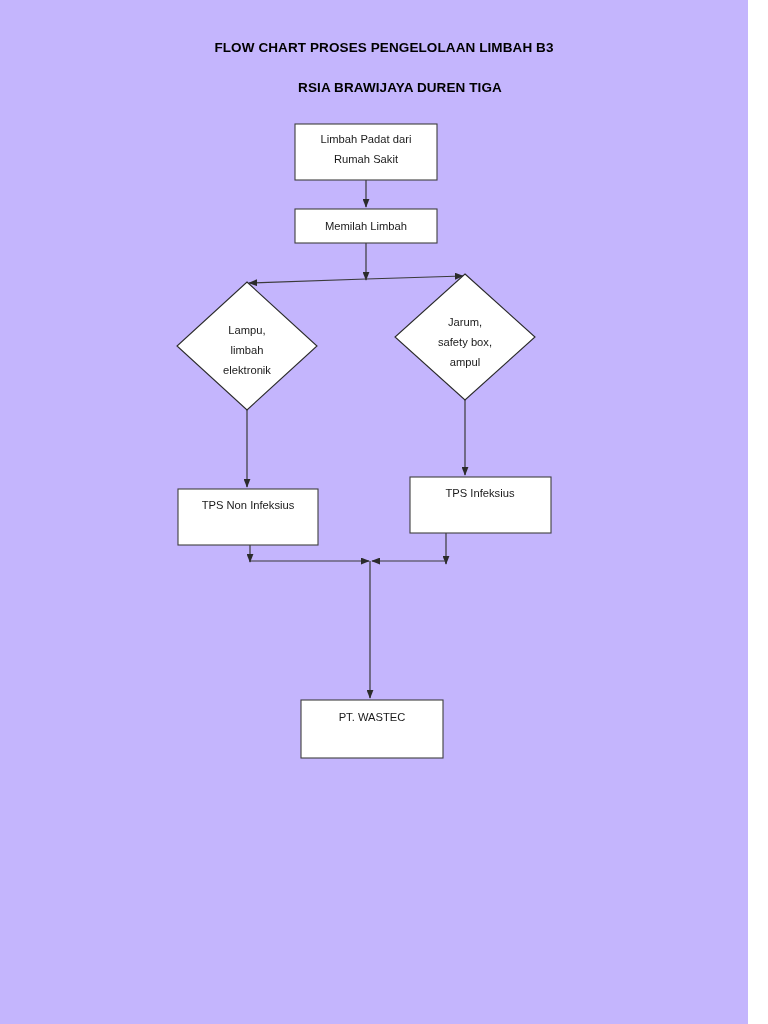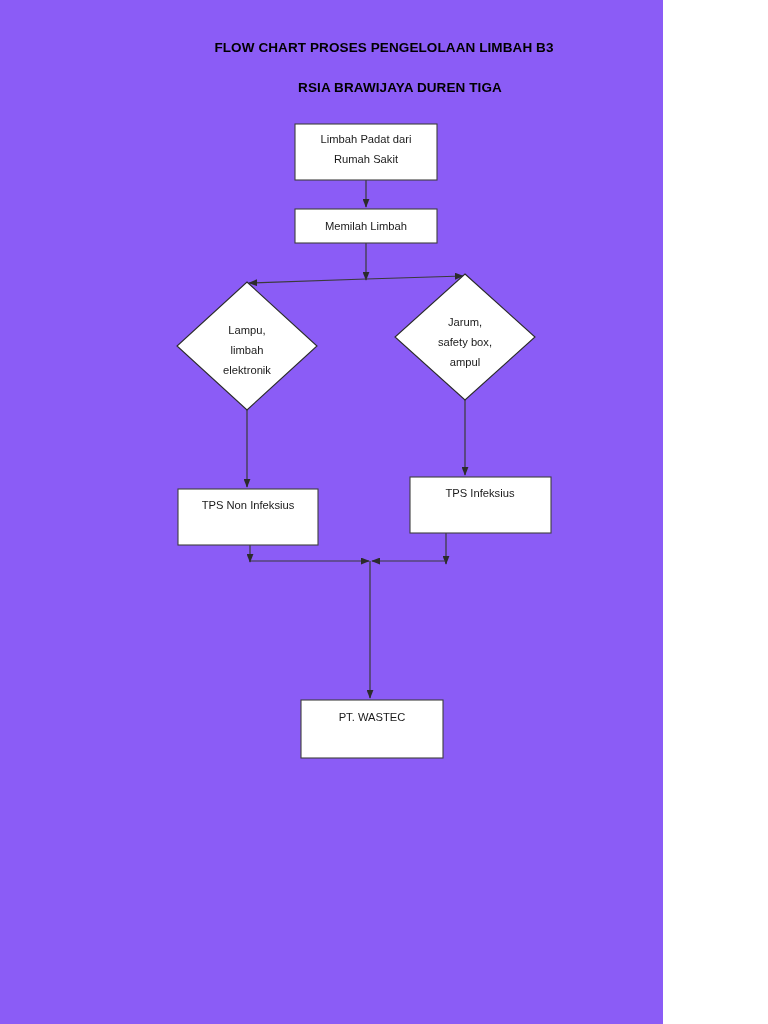--- a/index.html
+++ b/index.html
@@ -11,23 +11,23 @@
   body {
     width: 768px;
     height: 1024px;
     font-family: "Liberation Sans", sans-serif;
     color: #000000;
     position: relative;
     overflow: hidden;
   }
   #page {
     position: relative;
-    width: 663px;
+    width: 748px;
     height: 1024px;
-    background: #8b5cf6;
+    background: #c4b5fd;
   }
   .title-line-1 {
     position: absolute;
     left: 0;
     top: 40px;
     width: 768px;
     font-size: 13.5px;
     font-weight: bold;
     letter-spacing: 0.1px;
     text-align: center;

